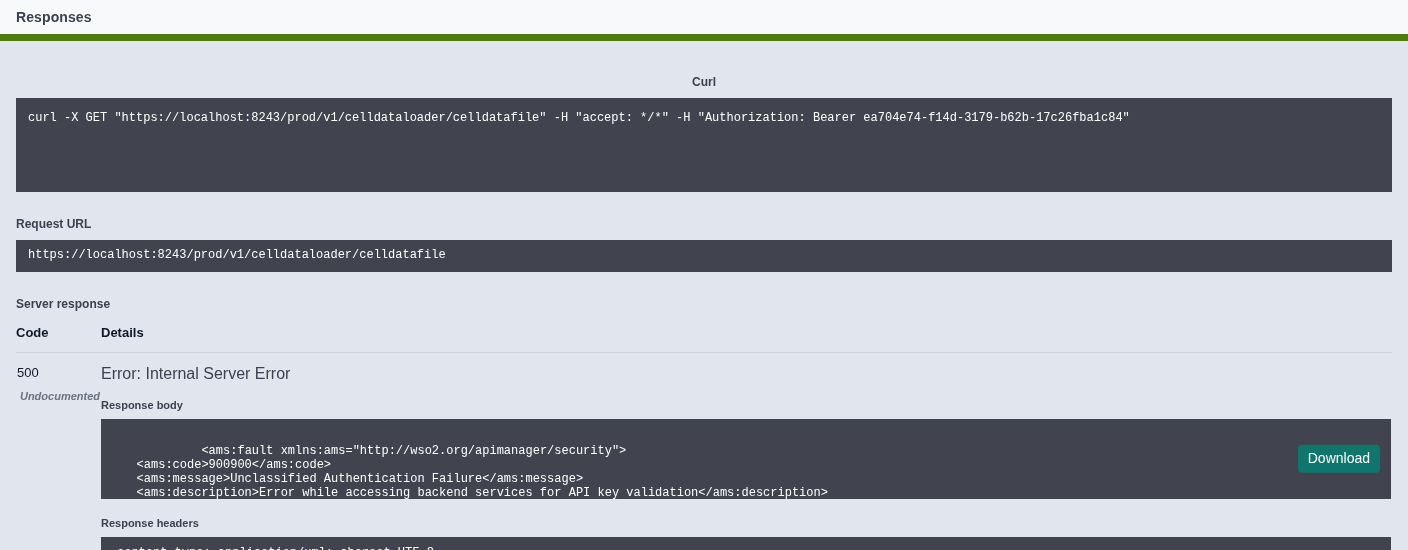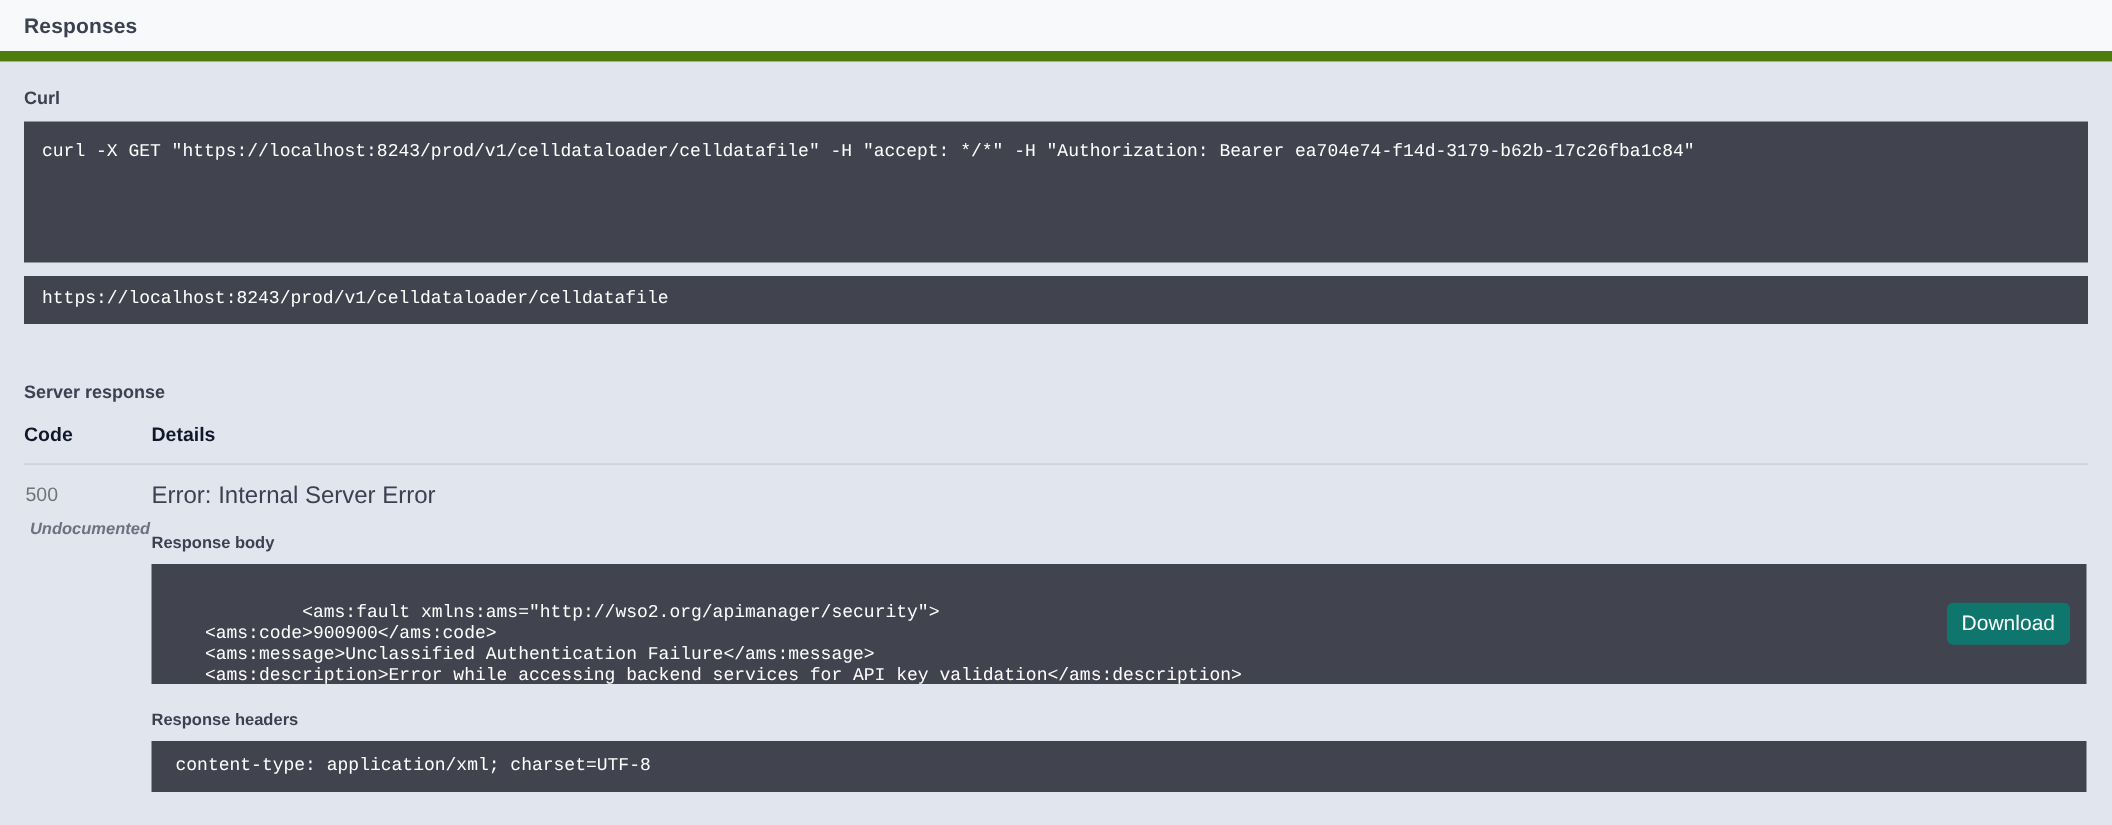--- a/index.html
+++ b/index.html
@@ -39,21 +39,21 @@
   }
 
   .section-label {
     font-size: 12px;
     font-weight: bold;
     color: #3b4151;
     margin: 0;
     padding: 0;
   }
 
-  .curl-label { padding-top: 17px; }
+  .curl-label { padding-top: 34px; text-align: center; }
 
   .code-block {
     background: #41444e;
     border-radius: 0;
     margin-top: 9px;
     padding: 10px 12px;
     box-sizing: border-box;
     font-family: "Liberation Mono", "DejaVu Sans Mono", monospace;
     font-size: 12px;
     line-height: 1.45;
@@ -71,21 +71,21 @@
   .request-url-label { padding-top: 25px; }
 
   .request-url-block {
     height: 32px;
     display: flex;
     align-items: center;
     padding-top: 0;
     padding-bottom: 0;
   }
 
-  .server-response-label { padding-top: 38px; }
+  .server-response-label { padding-top: 25px; }
 
   
   .responses-table {
     width: 100%;
     border-collapse: collapse;
     margin-top: 14px;
     table-layout: fixed;
   }
   .responses-table th {
     text-align: left;
@@ -98,21 +98,21 @@
   .col-code { width: 85px; }
   .col-details { width: auto; }
 
   .responses-table td {
     vertical-align: top;
     padding-top: 12px;
   }
 
   .code-cell .code-number {
     font-size: 13px;
-    color: #737373;
+    color: #0f172a;
     line-height: 1.25;
   }
   .code-cell .code-undocumented {
     font-size: 11px;
     font-style: italic;
     font-weight: bold;
     color: #6b7280;
     font-family: Liberation Sans, sans-serif;
     margin-top: 9px;
     text-align: right;
@@ -173,20 +173,21 @@
 
 <div class="responses-header">
   <span class="title">Responses</span>
 </div>
 
 <div class="panel-body">
 
   <div class="section-label curl-label">Curl</div>
   <div class="code-block curl-block">curl -X GET "https://localhost:8243/prod/v1/celldataloader/celldatafile" -H "accept: */*" -H "Authorization: Bearer ea704e74-f14d-3179-b62b-17c26fba1c84"</div>
 
+  <div class="section-label request-url-label">Request URL</div>
   <div class="code-block request-url-block">https://localhost:8243/prod/v1/celldataloader/celldatafile</div>
 
   <div class="section-label server-response-label">Server response</div>
 
   <table class="responses-table">
     <thead>
       <tr>
         <th class="col-code">Code</th>
         <th class="col-details">Details</th>
       </tr>

